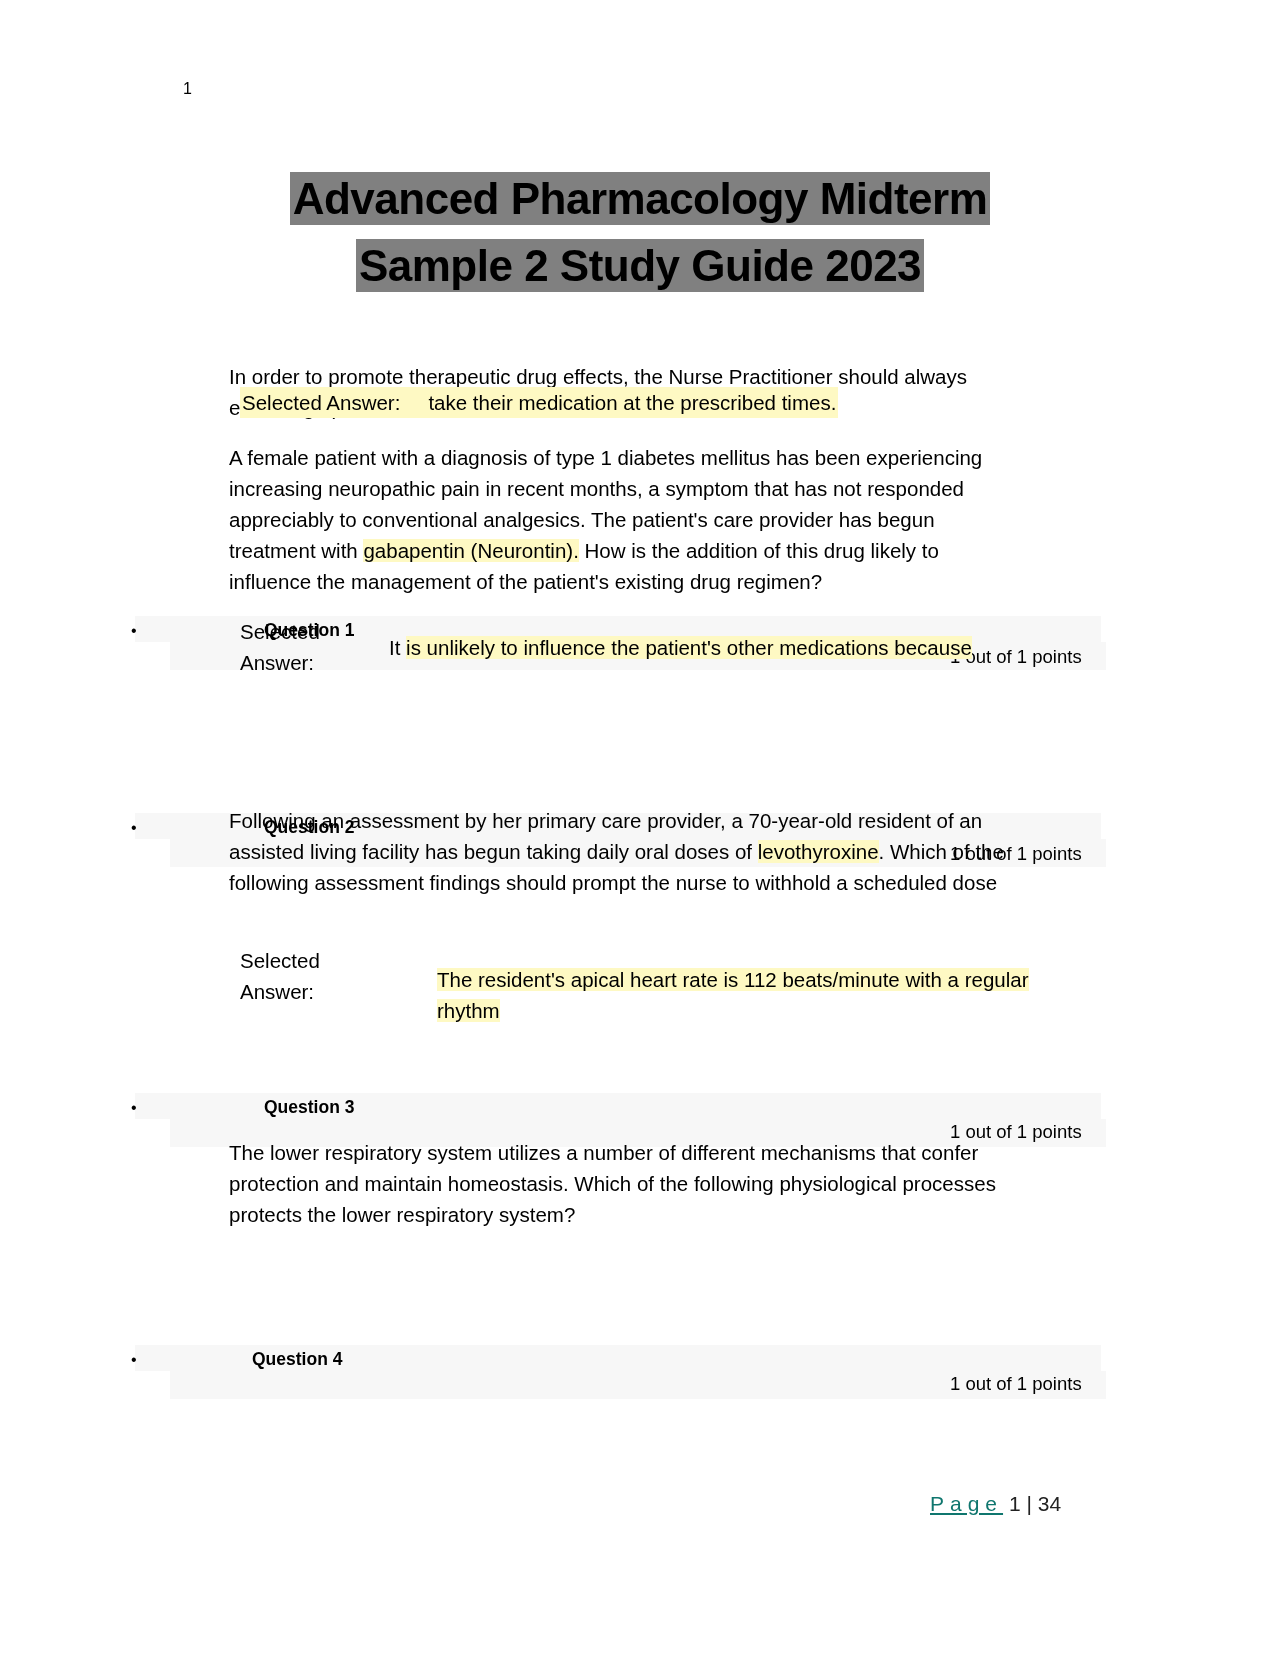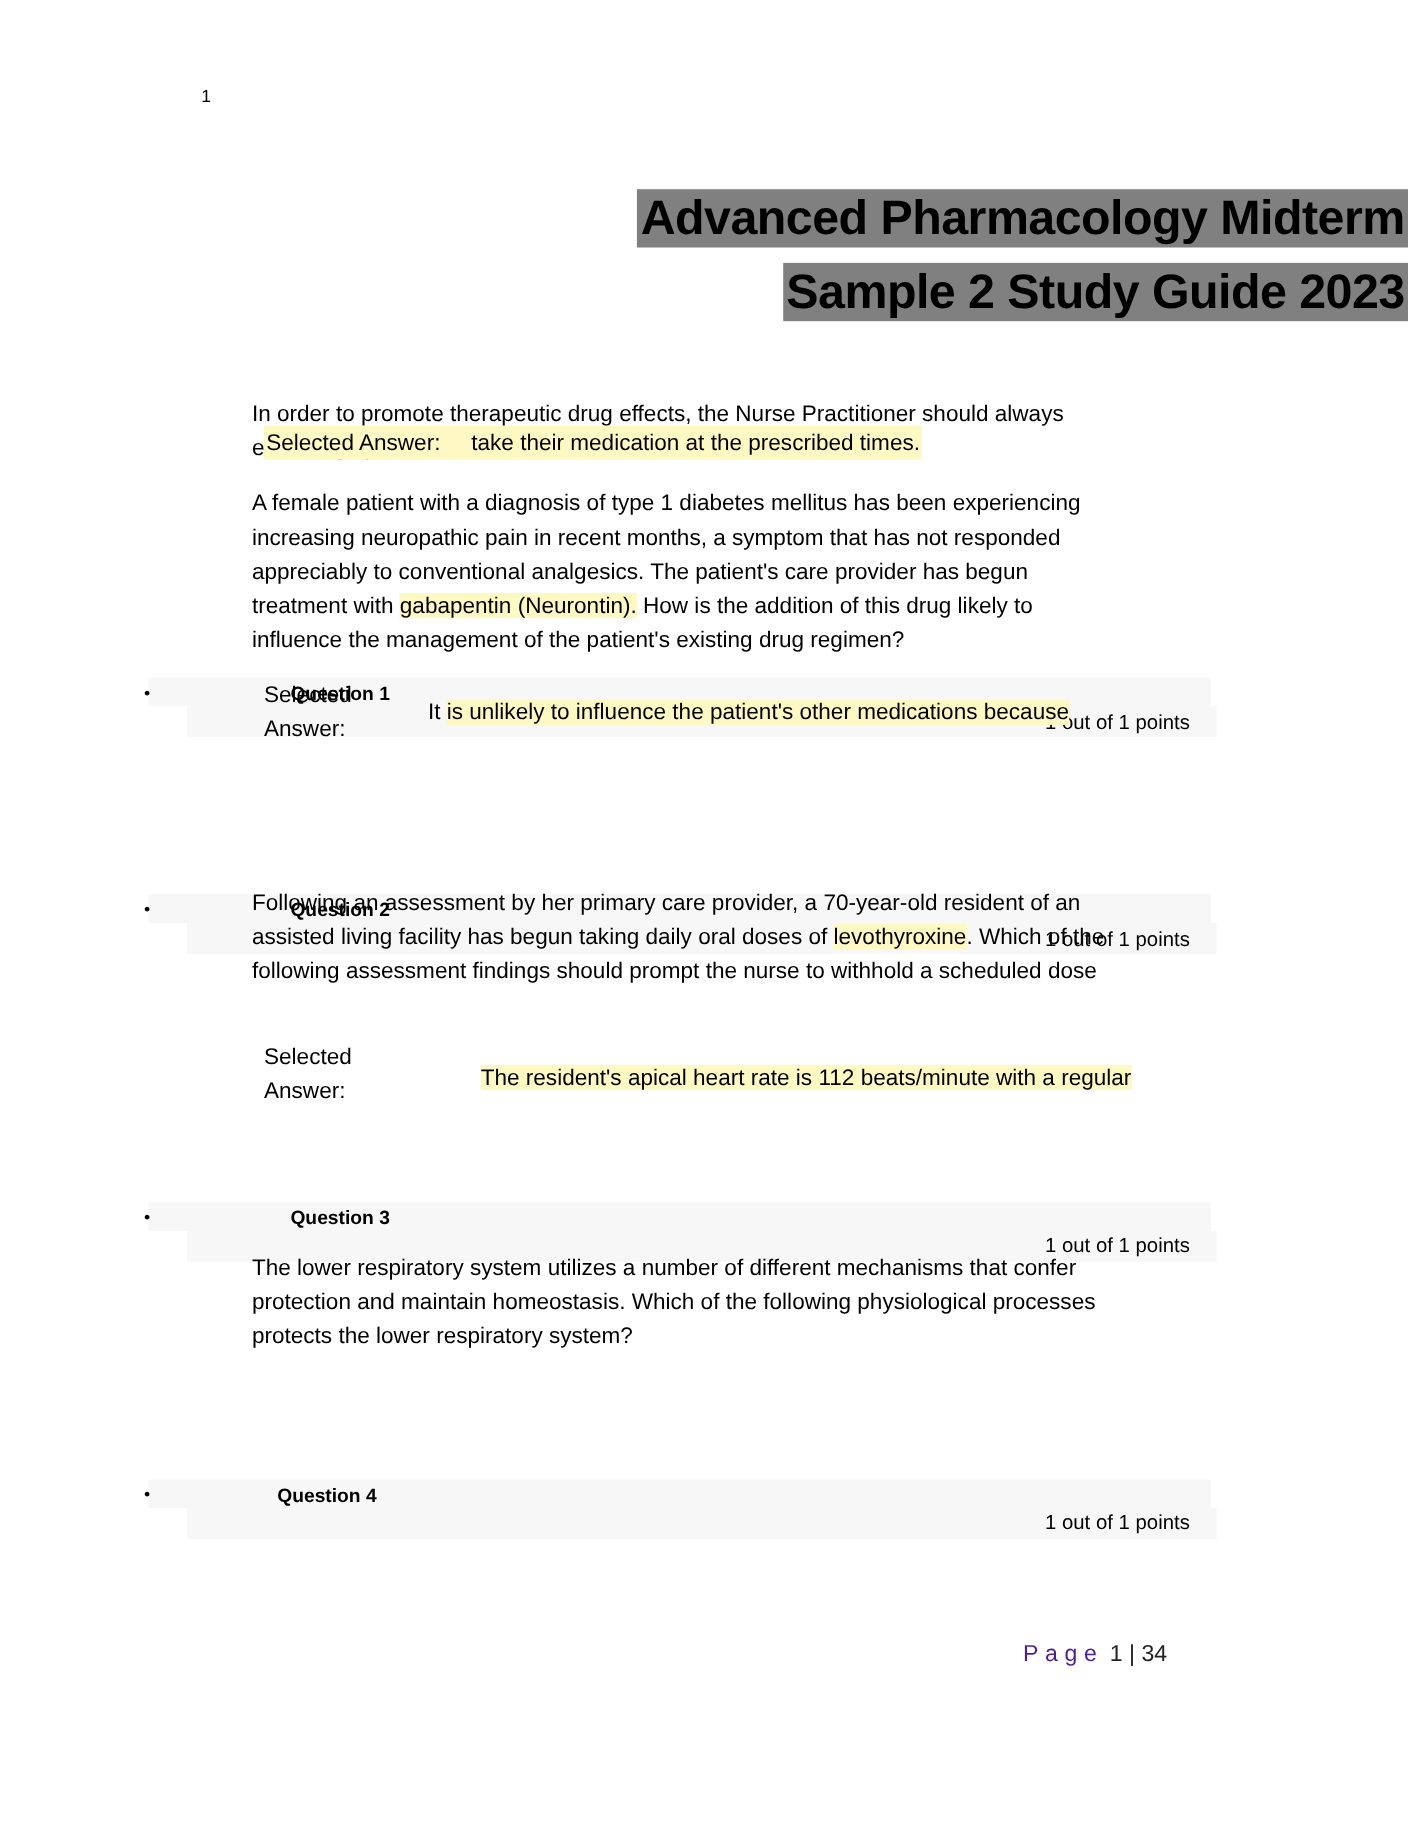--- a/index.html
+++ b/index.html
@@ -1,32 +1,32 @@
 <!DOCTYPE html>
 <html><head>
 <meta charset="utf-8">
 <style>
   html, body { margin: 0; padding: 0; background: #ffffff; }
   body { width: 1280px; height: 1656px; position: relative; overflow: hidden;
          font-family: "Liberation Sans", "DejaVu Sans", sans-serif; color: #000; }
   .abs { position: absolute; }
   .pgnum { left: 183px; top: 80px; font-size: 16px; }
-  .title { left: 0; width: 1280px; text-align: right; font-weight: bold; font-size: 44px; line-height: 60px; letter-spacing: -0.5px; }
+  .title { left: 0; width: 1280px; text-align: center; font-weight: bold; font-size: 44px; line-height: 60px; letter-spacing: -0.5px; }
   .title span { background: #808080; padding: 2px 3px; }
   .t1 { top: 169px; }
   .t2 { top: 236px; }
   .para { font-size: 20.5px; line-height: 31px; width: 820px; }
   .hl { background: #fef9c3; }
   .sel { font-size: 20.5px; line-height: 31px; }
   .band { background: #f7f7f7; }
   .bullet { font-size: 16px; }
   .qlabel { font-weight: bold; font-size: 17.5px; }
   .points { font-size: 18.5px; }
   .footer { font-size: 21px; }
-  .footer .pg { color: #4c1d95; letter-spacing: 6px; }
+  .footer .pg { color: #0f766e; letter-spacing: 6px; text-decoration: underline; }
   .footer .num { color: #222; }
 </style>
 </head>
 <body>
 
 <div class="abs pgnum">1</div>
 
 <div class="abs title t1"><span>Advanced Pharmacology Midterm</span></div>
 <div class="abs title t2"><span>Sample 2 Study Guide 2023</span></div>
 
@@ -68,20 +68,21 @@
   <div>Following an assessment by her primary care provider, a 70-year-old resident of an</div>
   <div><span>assisted living facility has begun taking daily oral doses of </span><span class="hl">levothyroxine</span><span>. Which of the</span></div>
   <div>following assessment findings should prompt the nurse to withhold a scheduled dose</div>
 </div>
 <div class="abs sel" style="left:240px; top:945px;">
   <div>Selected</div>
   <div>Answer:</div>
 </div>
 <div class="abs sel" style="left:413px; top:964px; width:640px;margin-left:24px;">
   <div><span class="hl">The resident's apical heart rate is 112 beats/minute with a regular</span></div>
+  <div><span class="hl">rhythm</span></div>
 </div>
 
 <div class="abs band" style="left:135px; top:1093px; width:966px; height:26px;"></div>
 <div class="abs band" style="left:170px; top:1119px; width:936px; height:28px;"></div>
 <div class="abs bullet" style="left:131px; top:1099px;">•</div>
 <div class="abs qlabel" style="left:264px; top:1097px;">Question 3</div>
 <div class="abs points" style="left:950px; top:1121px;">1 out of 1 points</div>
 <div class="abs para" style="left:229px; top:1137px; width:860px;">
   <div>The lower respiratory system utilizes a number of different mechanisms that confer</div>
   <div>protection and maintain homeostasis. Which of the following physiological processes</div>

